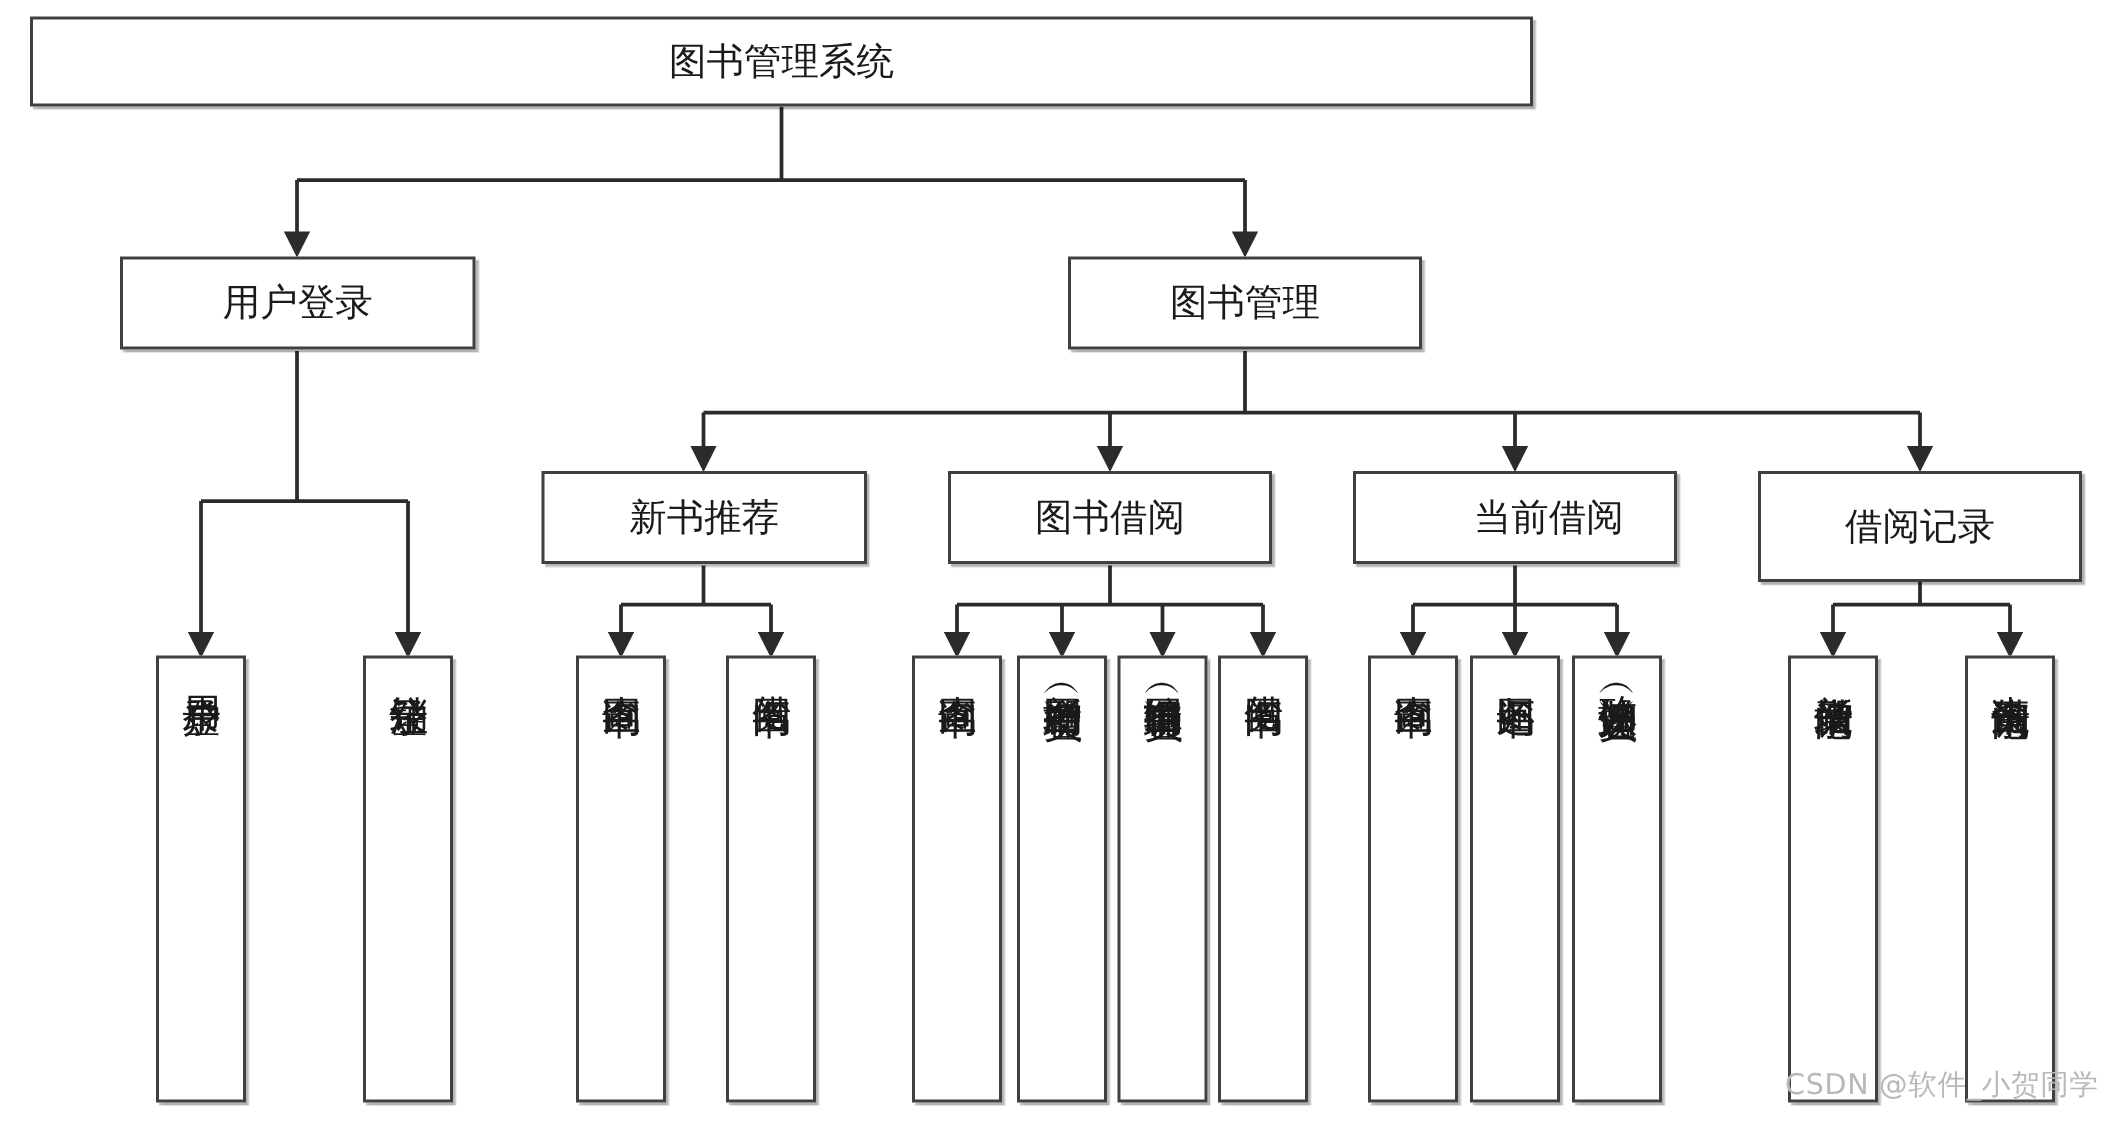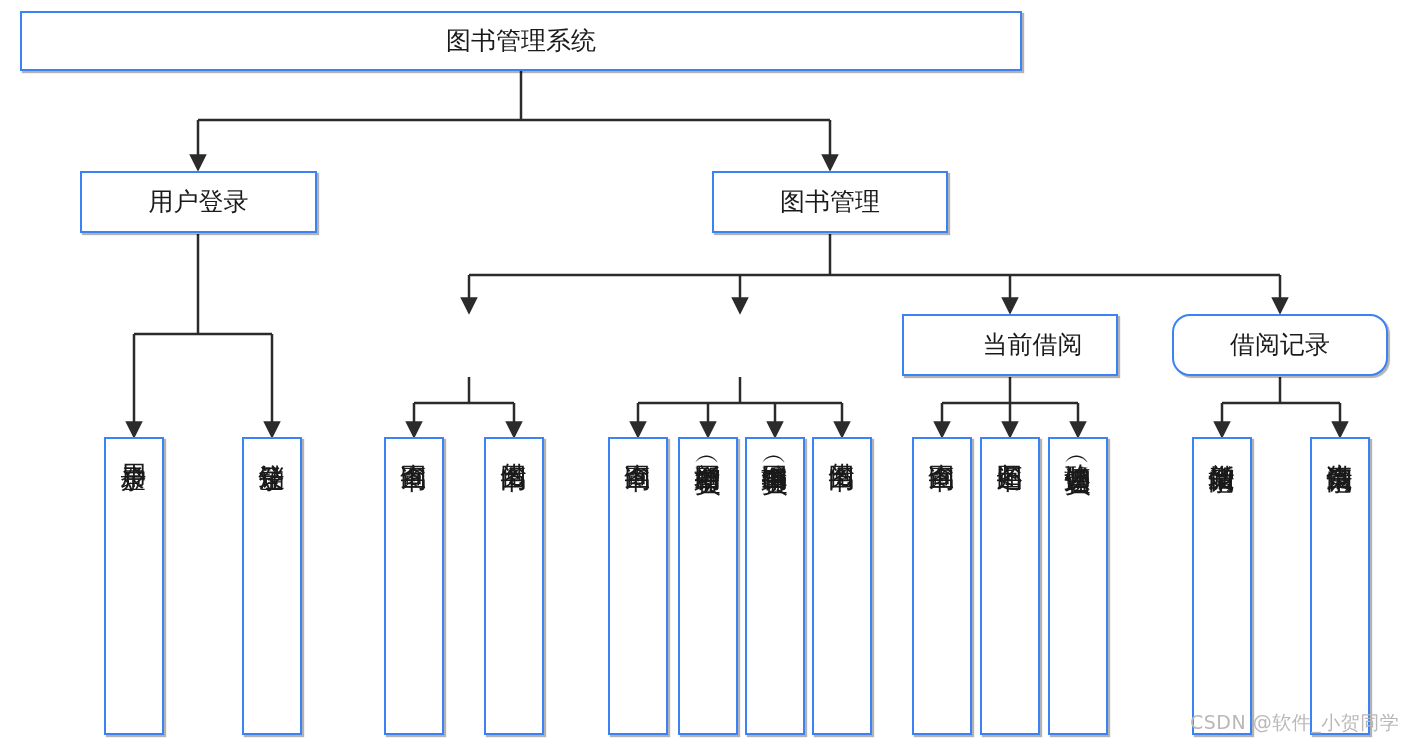--- a/index.html
+++ b/index.html
@@ -22,21 +22,21 @@
     position: absolute;
     left: 0;
     top: 0;
     width: 1405px;
     height: 747px;
   }
   .node {
     position: absolute;
     box-sizing: border-box;
     background: #ffffff;
-    border: 2px solid #3b82f6;
+    border: 2px solid #404040;
     box-shadow: 2px 2px 1px rgba(0,0,0,0.30);
     display: flex;
     align-items: center;
     justify-content: center;
     color: #1a1a1a;
   }
   .node .label {
     display: block;
     text-align: center;
     line-height: 1.12;
@@ -128,24 +128,30 @@
     <span class="label">图书管理系统</span>
   </div>
 
   <div class="node horiz" style="left:80px; top:171px; width:237px; height:62px;">
     <span class="label">用户登录</span>
   </div>
   <div class="node horiz" style="left:712px; top:171px; width:236px; height:62px;align-items:center;">
     <span class="label">图书管理</span>
   </div>
 
+  <div class="node horiz" style="left:361px; top:314px; width:217px; height:62px;">
+    <span class="label">新书推荐</span>
+  </div>
+  <div class="node horiz" style="left:632px; top:314px; width:216px; height:62px;">
+    <span class="label">图书借阅</span>
+  </div>
   <div class="node horiz" style="left:902px; top:314px; width:216px; height:62px;padding-left:45px;">
     <span class="label">当前借阅</span>
   </div>
-  <div class="node horiz" style="left:1172px; top:314px; width:216px; height:62px;border-radius:18px;">
+  <div class="node horiz" style="left:1172px; top:314px; width:216px; height:74px;">
     <span class="label">借阅记录</span>
   </div>
 
   <div class="node vert" style="left:104px; top:437px; width:60px; height:298px;">
     <span class="label">用户登录</span>
   </div>
   <div class="node vert" style="left:242px; top:437px; width:60px; height:298px;">
     <span class="label">注销登录</span>
   </div>
 

